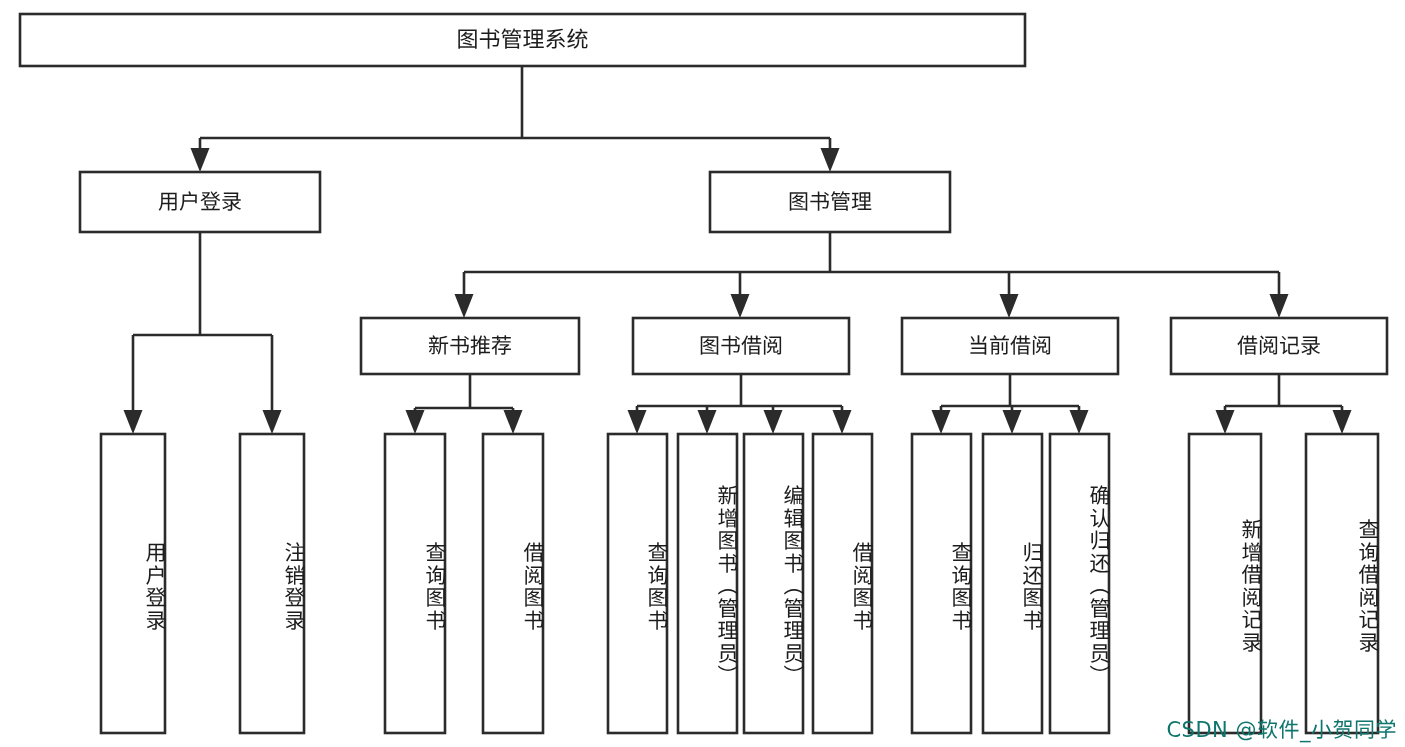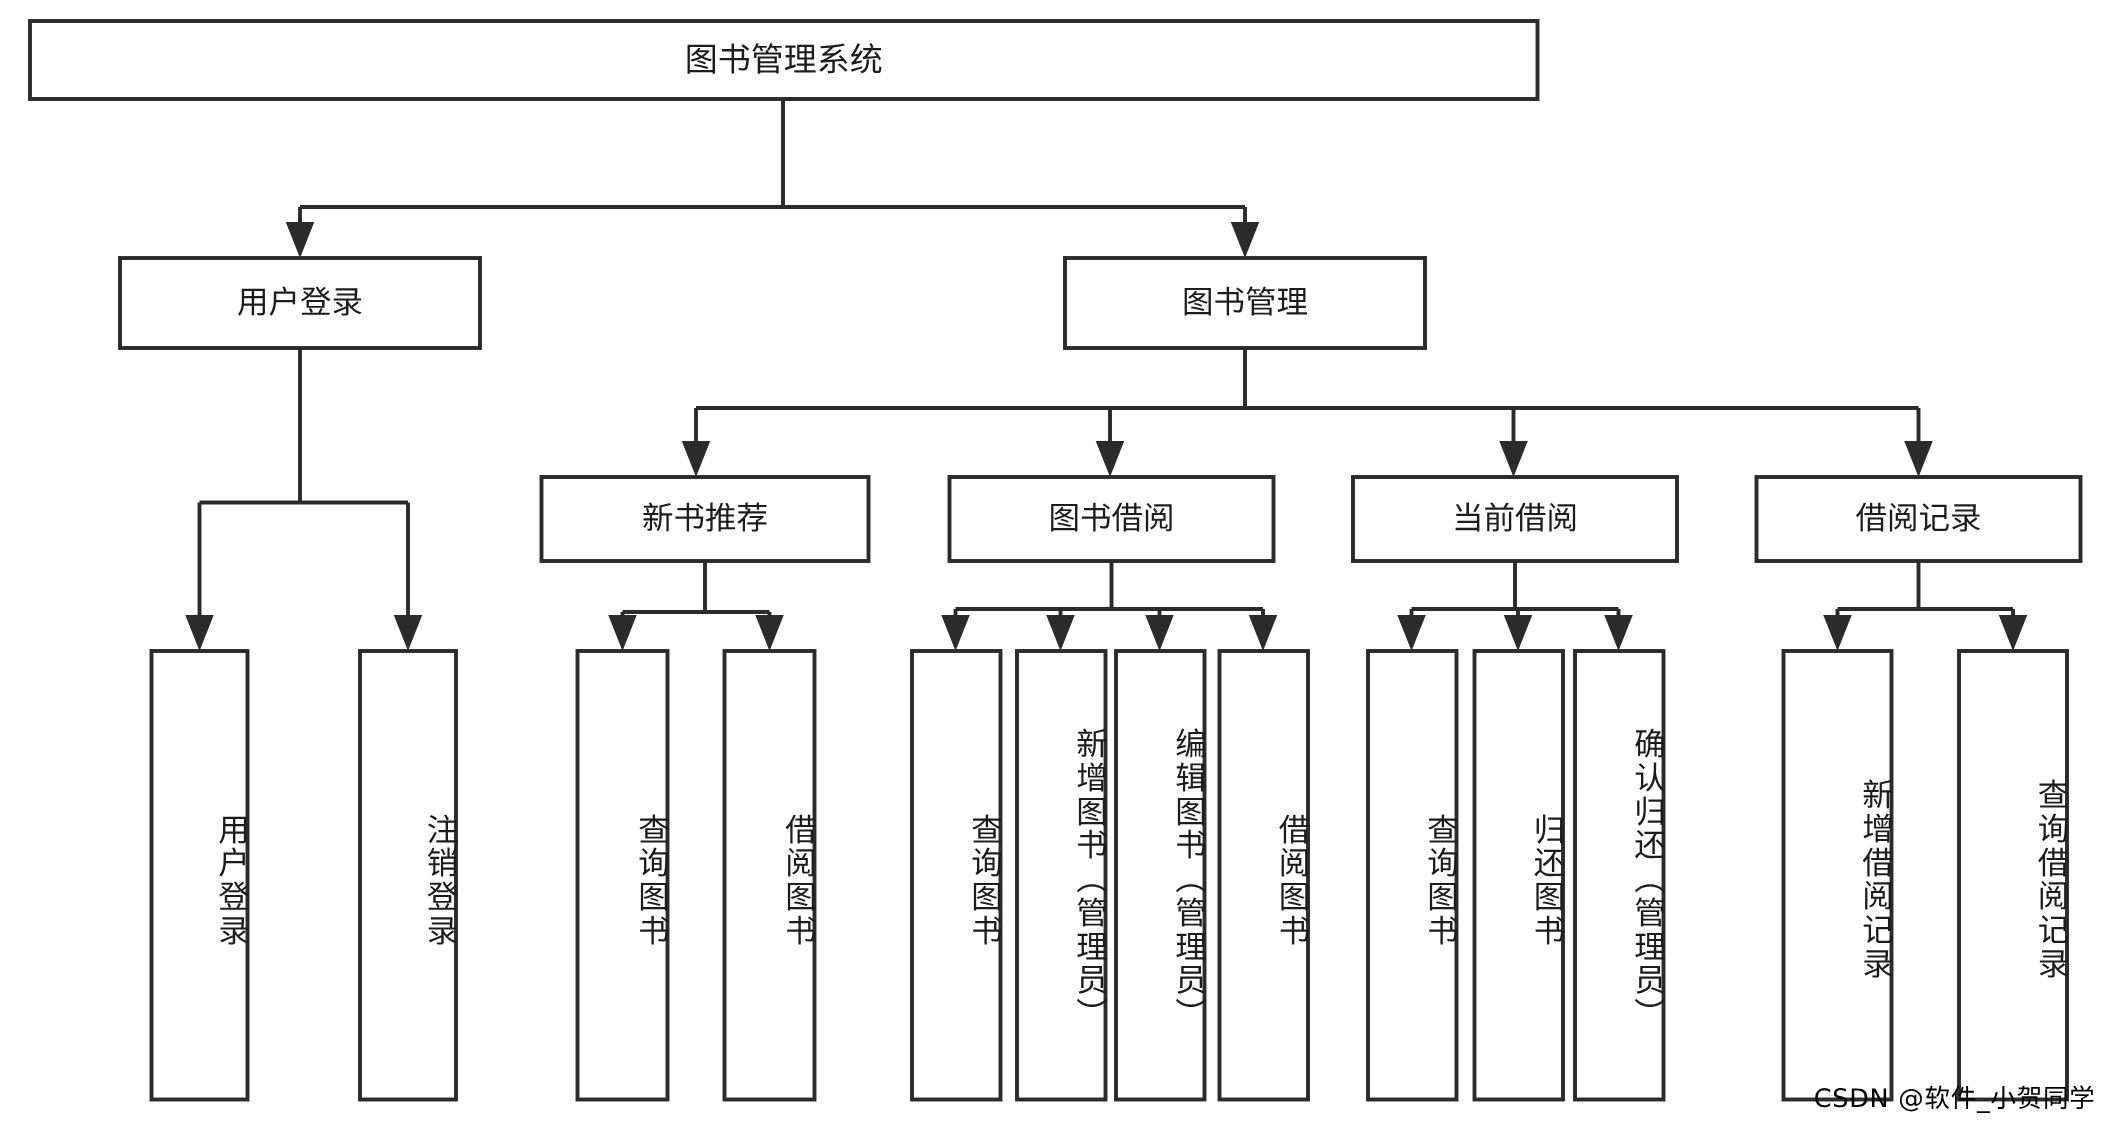--- a/index.html
+++ b/index.html
@@ -73,22 +73,22 @@
     color: #1c1c1c;
     letter-spacing: 1.5px;
     white-space: nowrap;
     pointer-events: none;
   }
   .watermark {
     position: absolute;
     right: 8px;
     bottom: 4px;
     font-family: "DejaVu Sans", "Liberation Sans", sans-serif;
-    font-size: 17px;
-    color: #000000;
+    font-size: 21px;
+    color: #0f766e;
     letter-spacing: 0.5px;
     white-space: nowrap;
   }
 </style>
 </head>
 <body>
 
 <div id="diagram-root">
 
   <svg class="diagram-canvas" id="diagram-svg" viewBox="0 0 1405 747" xmlns="http://www.w3.org/2000/svg">

